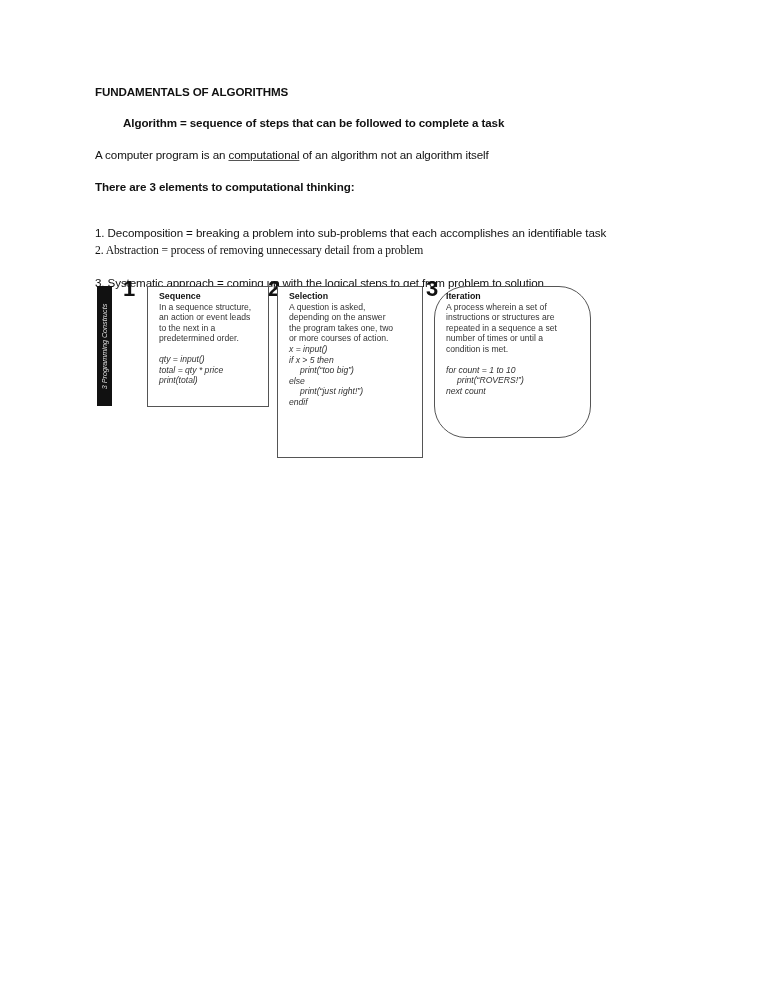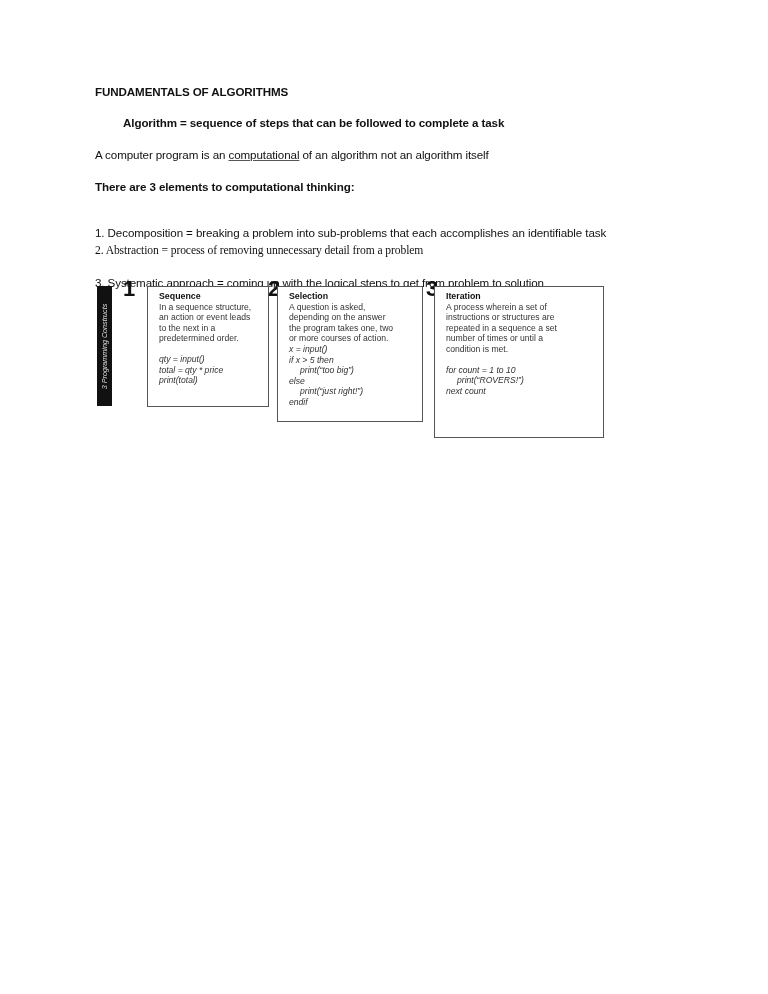--- a/index.html
+++ b/index.html
@@ -54,36 +54,36 @@
     <div>an action or event leads</div>
     <div>to the next in a</div>
     <div>predetermined order.</div>
     <div class="gap"></div>
     <div class="code">qty = input()</div>
     <div class="code">total = qty * price</div>
     <div class="code">print(total)</div>
   </div>
 
   <div class="num" style="left:268px; top:278px;">2</div>
-  <div class="box" style="left:277px; top:286px; width:146px; height:136px;">
+  <div class="box" style="left:277px; top:286px; width:146px; height:172px;">
     <div class="title">Selection</div>
     <div>A question is asked,</div>
     <div>depending on the answer</div>
     <div>the program takes one, two</div>
     <div>or more courses of action.</div>
     <div class="code">x = input()</div>
     <div class="code">if x &gt; 5 then</div>
     <div class="code ind">print(“too big”)</div>
     <div class="code">else</div>
     <div class="code ind">print(“just right!”)</div>
     <div class="code">endif</div>
   </div>
 
   <div class="num" style="left:426px; top:278px;">3</div>
-  <div class="box" style="left:434px; top:286px; width:170px; height:152px;">
+  <div class="box" style="left:434px; top:286px; width:157px; height:152px;border-radius:32px;">
     <div class="title">Iteration</div>
     <div>A process wherein a set of</div>
     <div>instructions or structures are</div>
     <div>repeated in a sequence a set</div>
     <div>number of times or until a</div>
     <div>condition is met.</div>
     <div class="gap"></div>
     <div class="code">for count = 1 to 10</div>
     <div class="code ind">print(“ROVERS!”)</div>
     <div class="code">next count</div>

